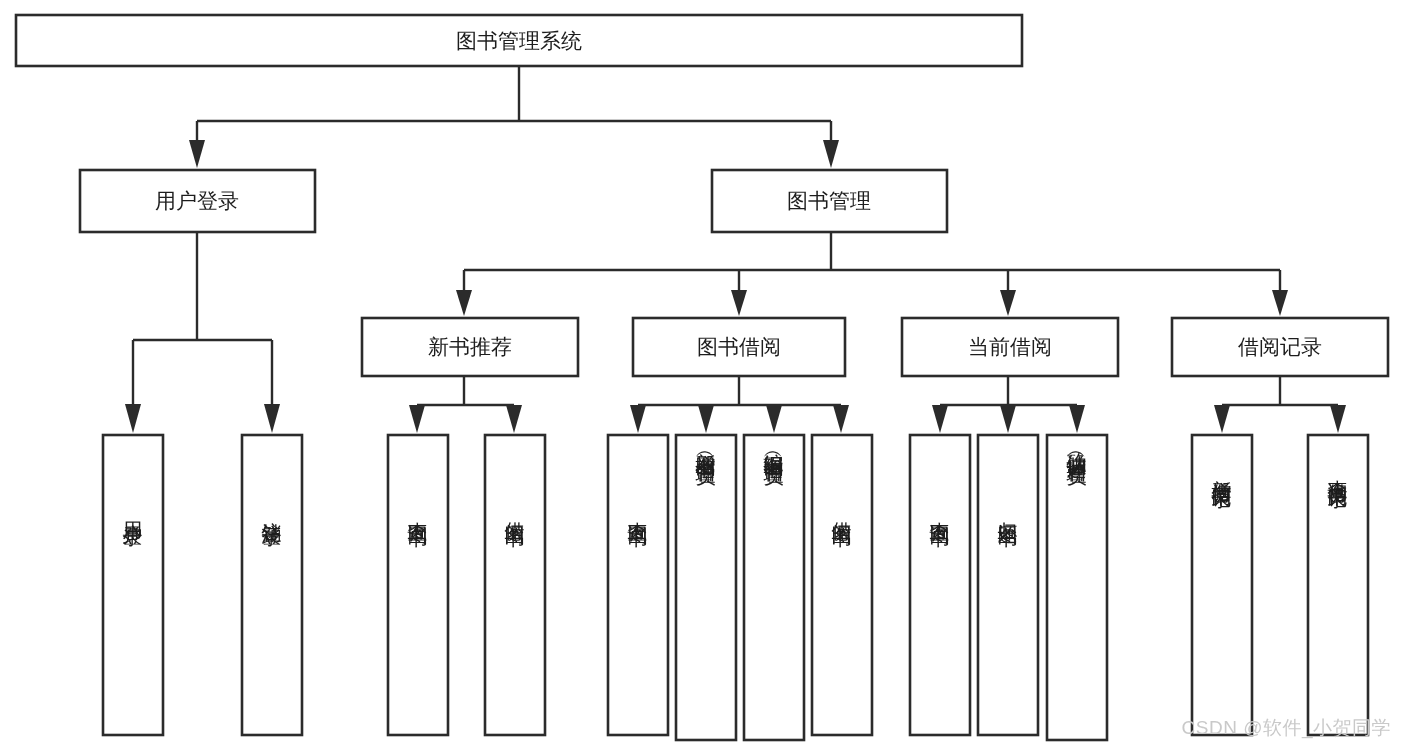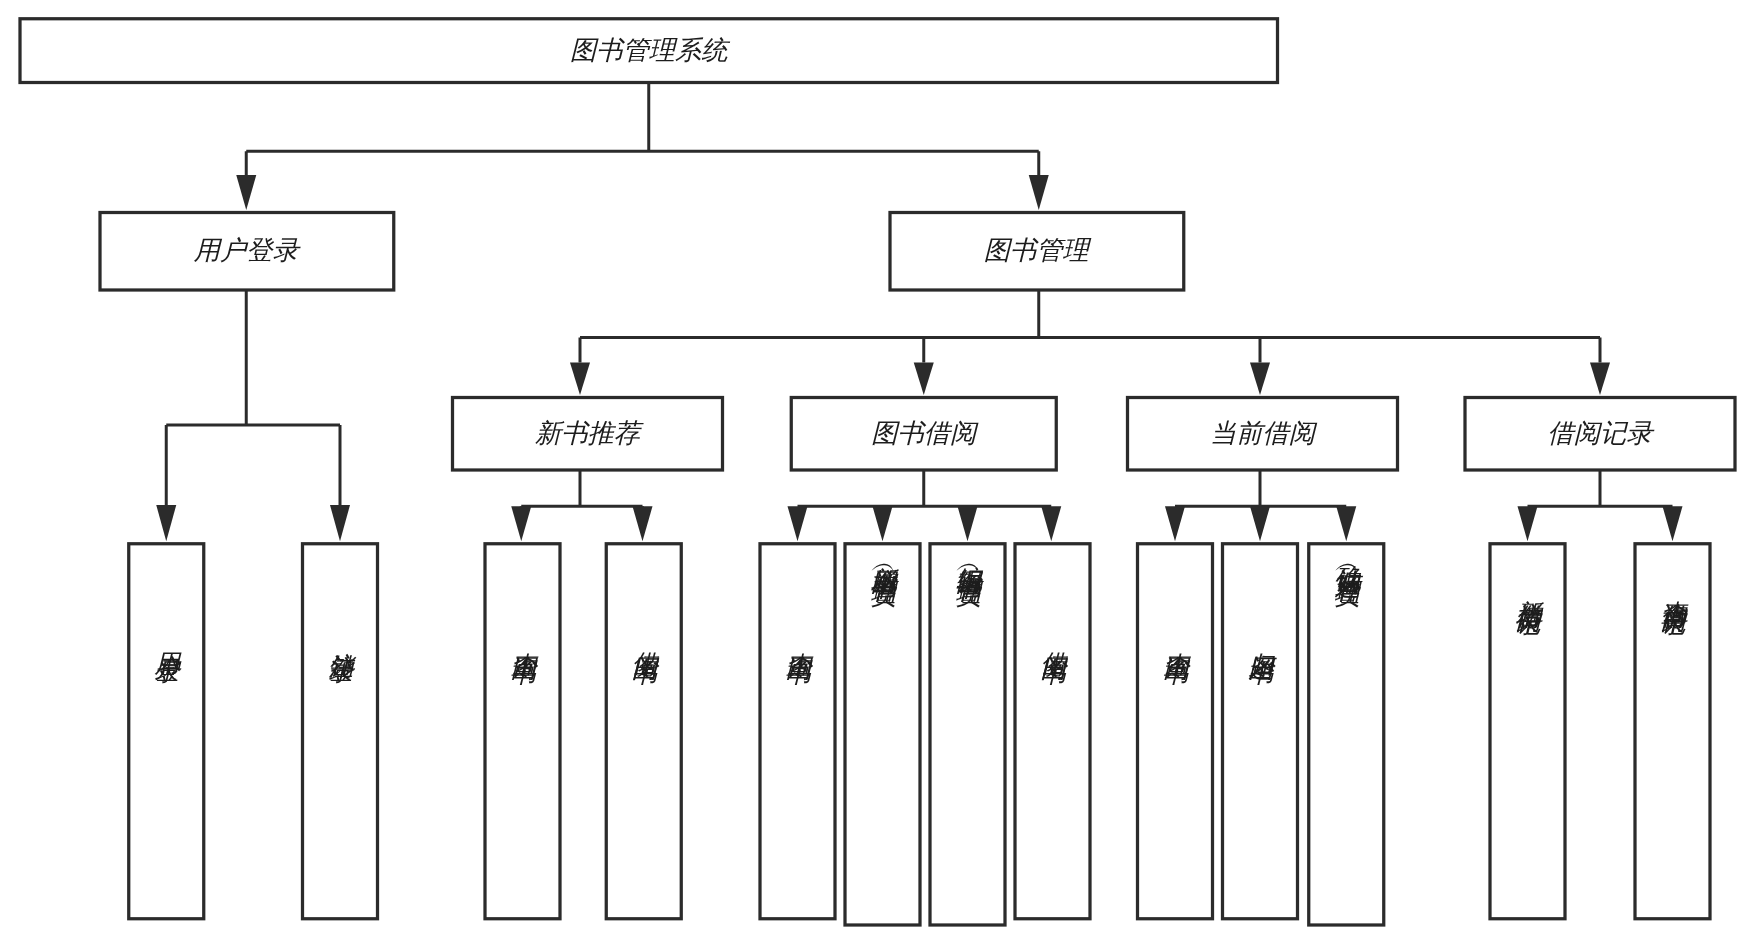--- a/index.html
+++ b/index.html
@@ -11,21 +11,20 @@
     width: 1405px;
     height: 747px;
     font-family: "Liberation Sans", "DejaVu Sans", sans-serif;
     overflow: hidden;
     position: relative;
   }
   #diagram-root {
     position: relative;
     width: 1405px;
     height: 747px;
-    font-style: italic;
   }
   svg.diagram-canvas {
     position: absolute;
     left: 0;
     top: 0;
     width: 1405px;
     height: 747px;
   }
   .node-box {
     fill: #ffffff;
@@ -224,14 +223,15 @@
       <rect class="node-box" x="1192" y="435" width="60" height="300"></rect>
       <text class="node-label-v" x="1222" y="470">新增借阅记录</text>
     </g>
     <g>
       <rect class="node-box" x="1308" y="435" width="60" height="300"></rect>
       <text class="node-label-v" x="1338" y="470">查询借阅记录</text>
     </g>
 
   </svg>
 
+  <div class="watermark-text">CSDN @软件_小贺同学</div>
 
 </div>
 
 </body></html>

